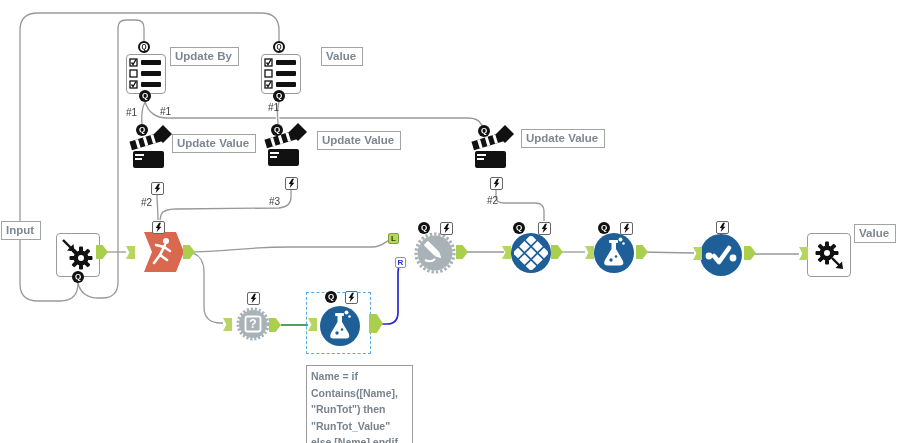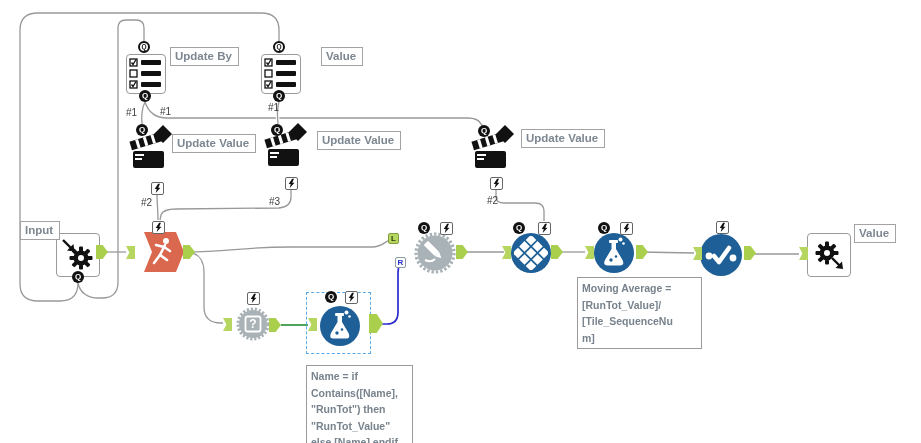--- a/index.html
+++ b/index.html
@@ -106,21 +106,21 @@
             <rect x="-2" y="-11.5" width="4" height="5" rx="1"></rect>
           </g>
         <circle r="7.5" fill="#111"></circle>
           <circle r="3" fill="#fff"></circle>
       </g>
       <path d="M5,5 L14,14" stroke="#fff" stroke-width="5"></path>
       <path d="M5,5 L13,13" stroke="#111" stroke-width="2.4"></path>
       <polygon points="16.5,16.5 15.5,9 9,15.5" fill="#111"></polygon>
     </svg>
   </div>
-  <div class="caption" style="left:20px;top:221px;">Input</div>
+  <div class="caption" style="left:1px;top:221px;">Input</div>
   <div class="q-dot" style="left:72px;top:271px;">Q</div>
   <div class="out-anchor" style="left:96px;top:245px;"></div>
 
   <div class="tool-box" style="left:126px;top:54px;width:38px;height:38px;">
     <svg width="34" height="32" viewBox="0 0 34 32">
       <g stroke="#111" stroke-width="1.3" fill="#fff">
         <rect x="1" y="1" width="7" height="7"></rect>
           <rect x="1" y="12" width="7" height="7"></rect>
           <rect x="1" y="23" width="7" height="7"></rect>
       </g>
@@ -342,24 +342,20 @@
     </svg>
   </div>
   <div class="q-dot" style="left:598px;top:222px;">Q</div>
   <div class="bolt" style="left:620px;top:222px;">
     <svg width="11" height="11" viewBox="0 0 13 13">
       <path d="M7.2,1 L3.2,7 H5.6 L4.4,11.8 L10,5.6 H7.4 L9.4,1 Z" fill="#111"></path>
     </svg>
   </div>
   <div class="in-anchor" style="left:585px;top:246px;"></div>
   <div class="out-anchor" style="left:636px;top:245px;"></div>
-  <div class="annotation" style="left:577px;top:277px;width:115px;">Moving Average =
-[RunTot_Value]/
-[Tile_SequenceNu
-m]</div>
 
   <div class="circle-tool" style="left:700px;top:234px;width:42px;height:42px;">
     <svg width="42" height="42" viewBox="0 0 42 42">
       <circle cx="9" cy="22" r="3.4" fill="#fff"></circle>
       <circle cx="33" cy="24" r="3.4" fill="#fff"></circle>
       <path d="M14,22 L19,28 L29,14" stroke="#fff" stroke-width="4.5" fill="none" stroke-linecap="round" stroke-linejoin="round"></path>
     </svg>
   </div>
   <div class="bolt" style="left:716px;top:221px;">
     <svg width="11" height="11" viewBox="0 0 13 13">

